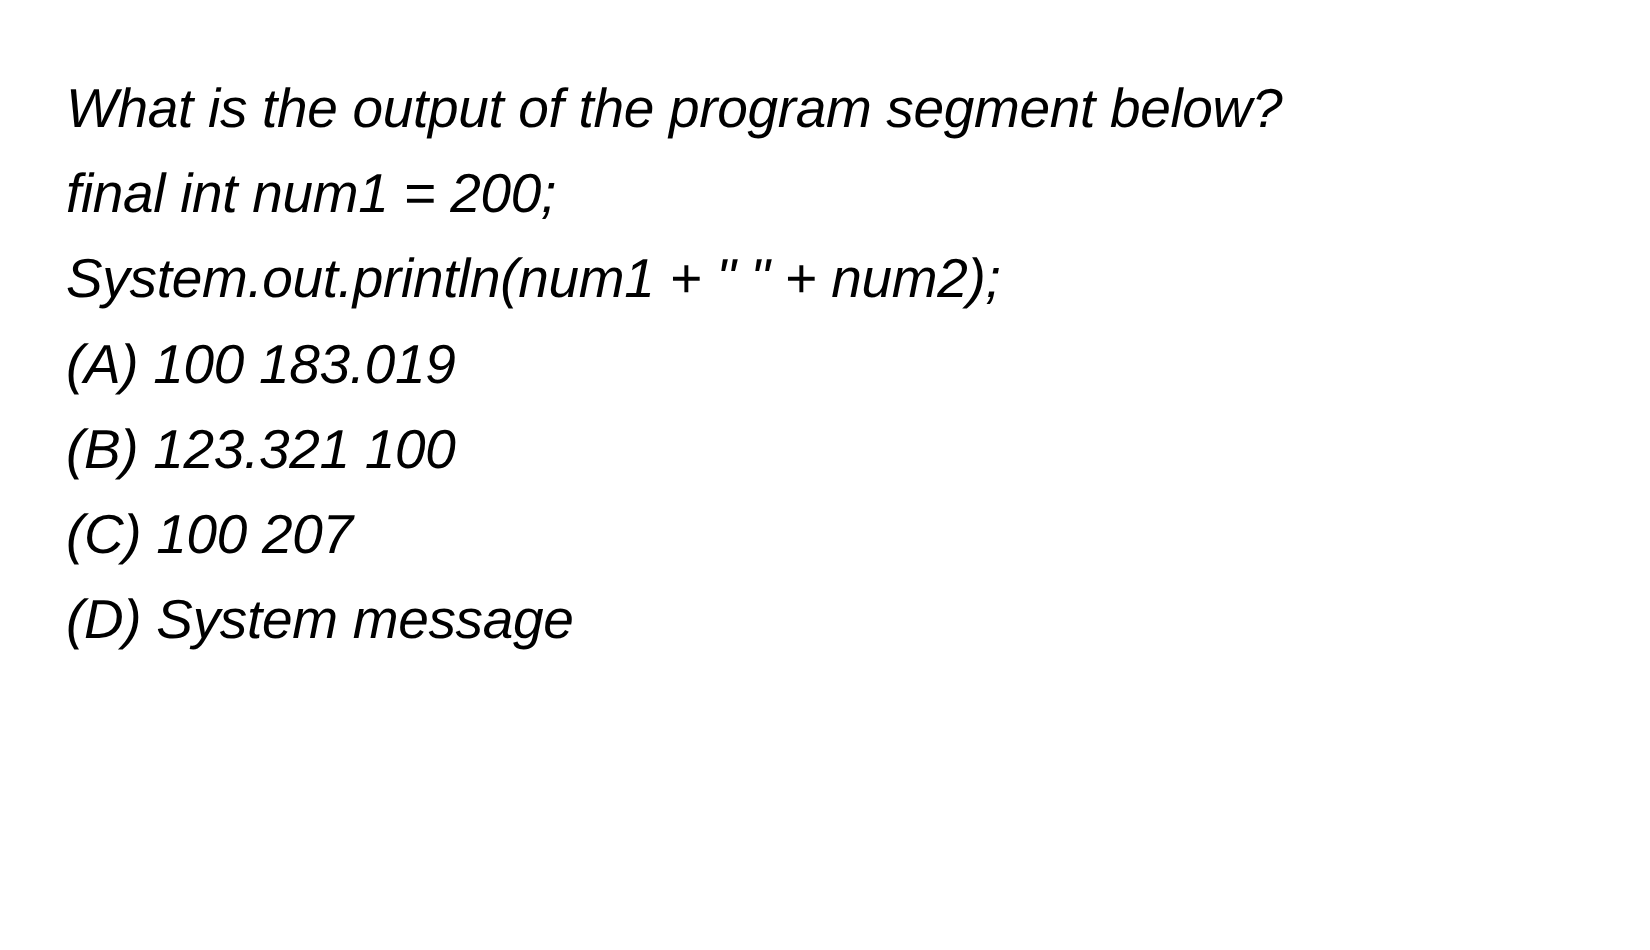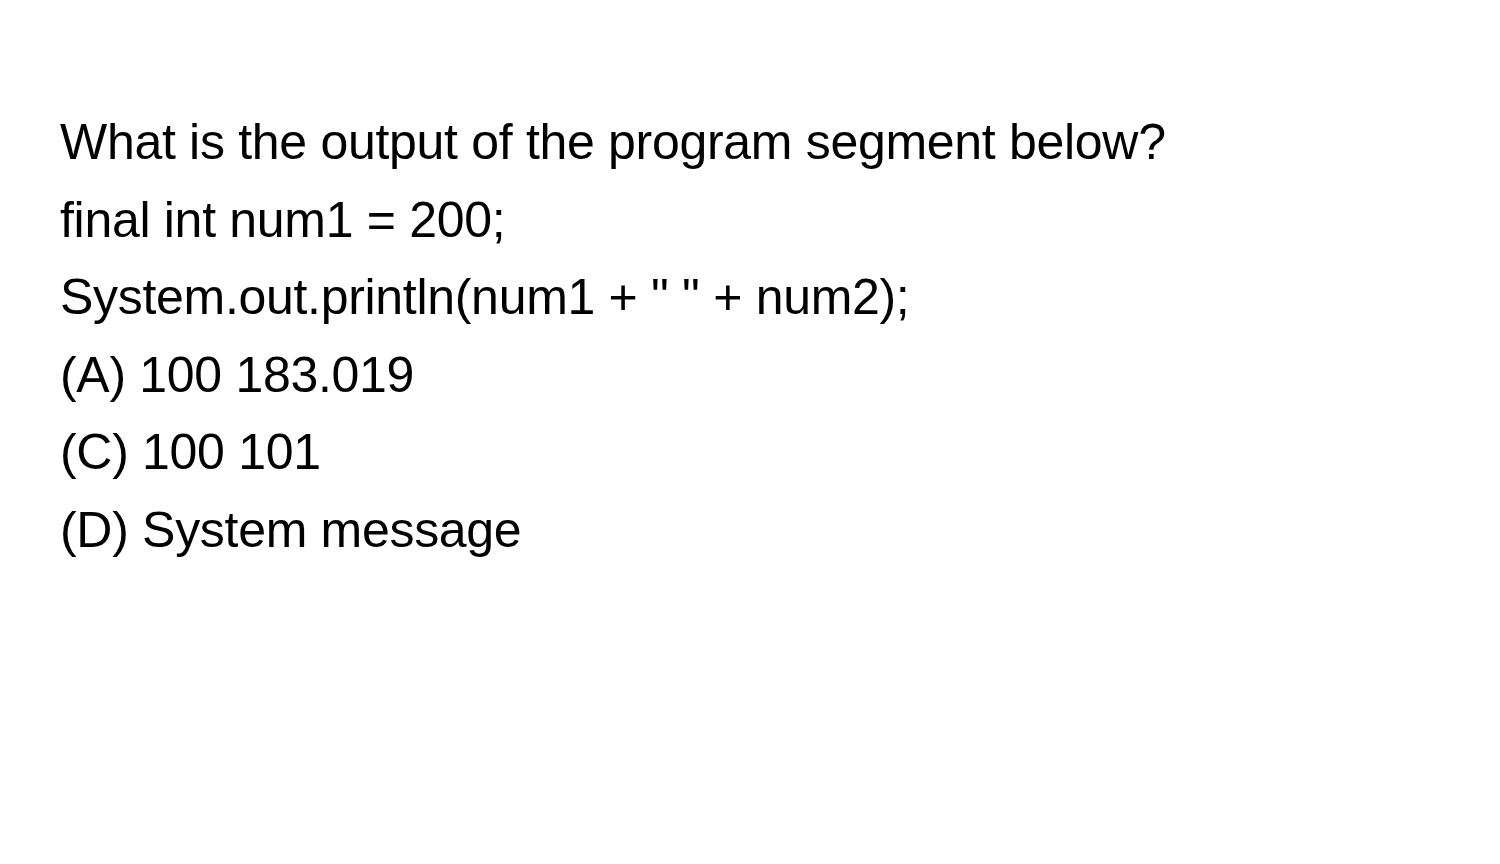--- a/index.html
+++ b/index.html
@@ -5,32 +5,34 @@
   * { margin: 0; padding: 0; box-sizing: border-box; }
   html, body {
     width: 1500px;
     height: 864px;
     background: #ffffff;
     font-family: -apple-system, BlinkMacSystemFont, "Segoe UI", Helvetica, Arial, sans-serif;
     color: #000;
     overflow: hidden;
   }
   .page {
-    padding: 104px 60px 60px 60px;
+    padding: 60px 60px 60px 60px;
+    font-style: italic;
   }
   .line {
     font-size: 50px;
     line-height: 1.55;
     letter-spacing: -0.3px;
     font-weight: 400;
   }
 </style>
 </head>
 <body>
 
 <div class="page">
   <div class="line">What is the output of the program segment below?</div>
   <div class="line">final int num1 = 200;</div>
   <div class="line">System.out.println(num1 + " " + num2);</div>
   <div class="line">(A) 100 183.019</div>
-  <div class="line">(C) 100 101</div>
+  <div class="line">(B) 123.321 100</div>
+  <div class="line">(C) 100 207</div>
   <div class="line">(D) System message</div>
 </div>
 
 </body></html>

